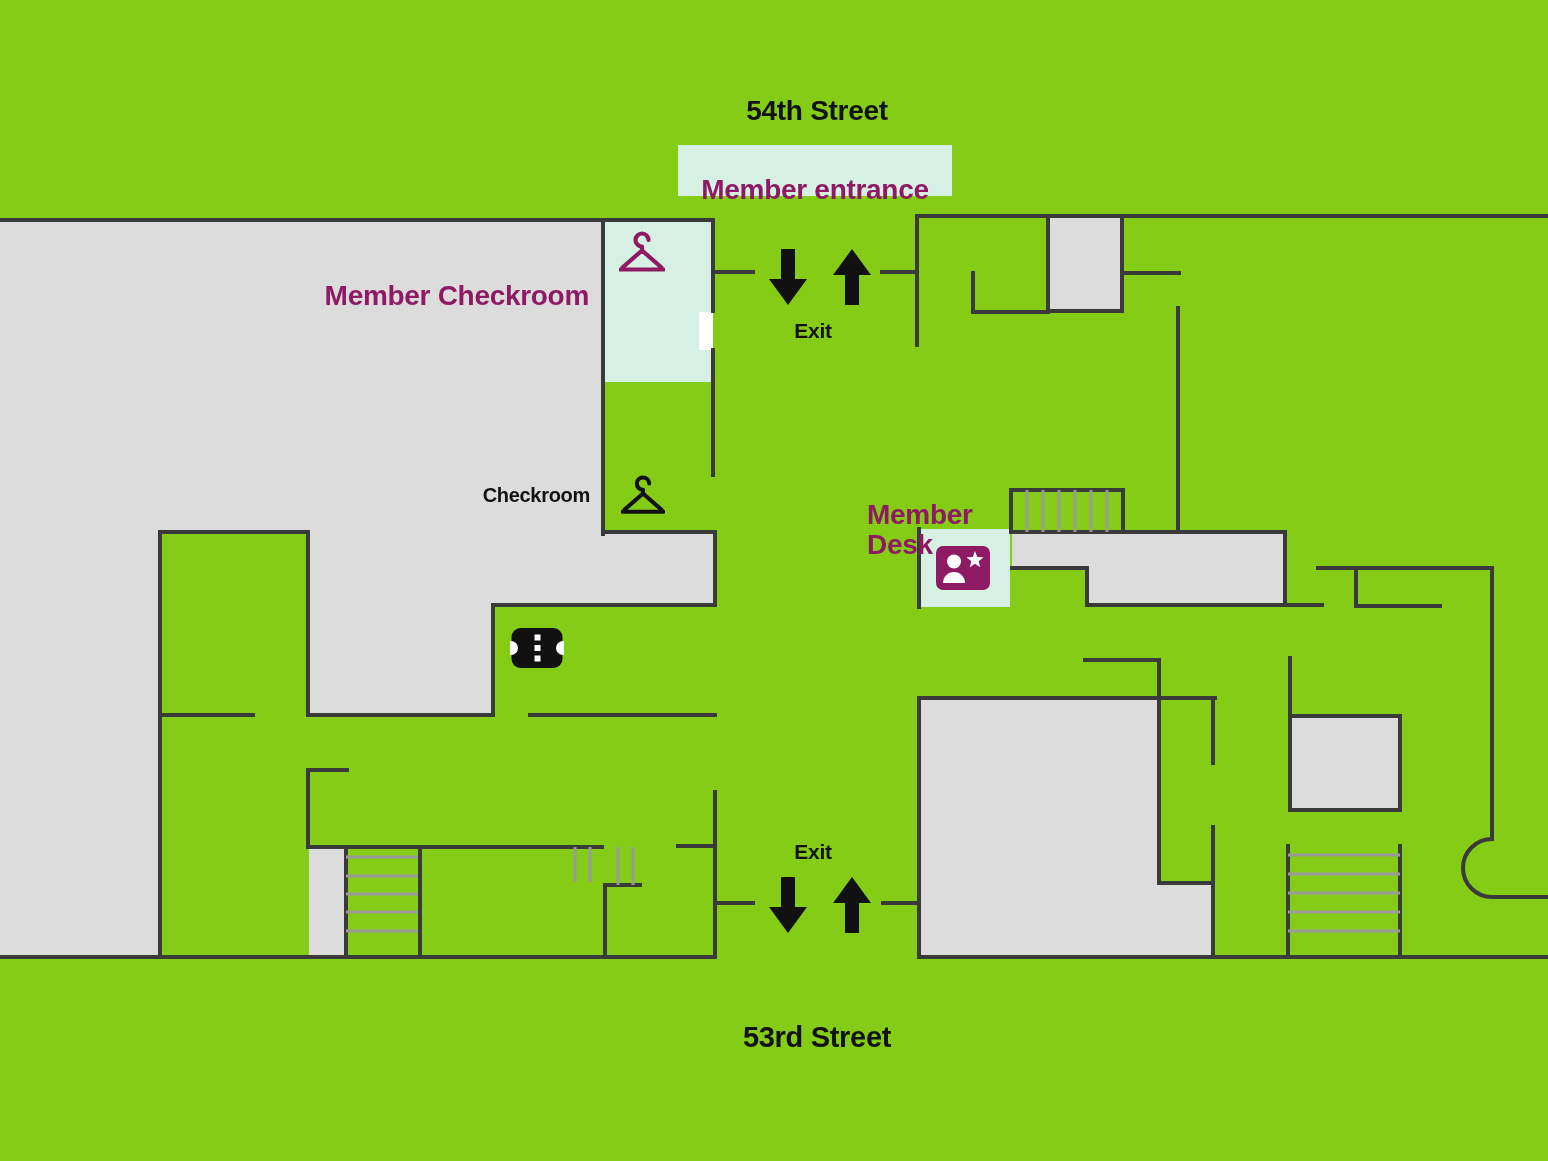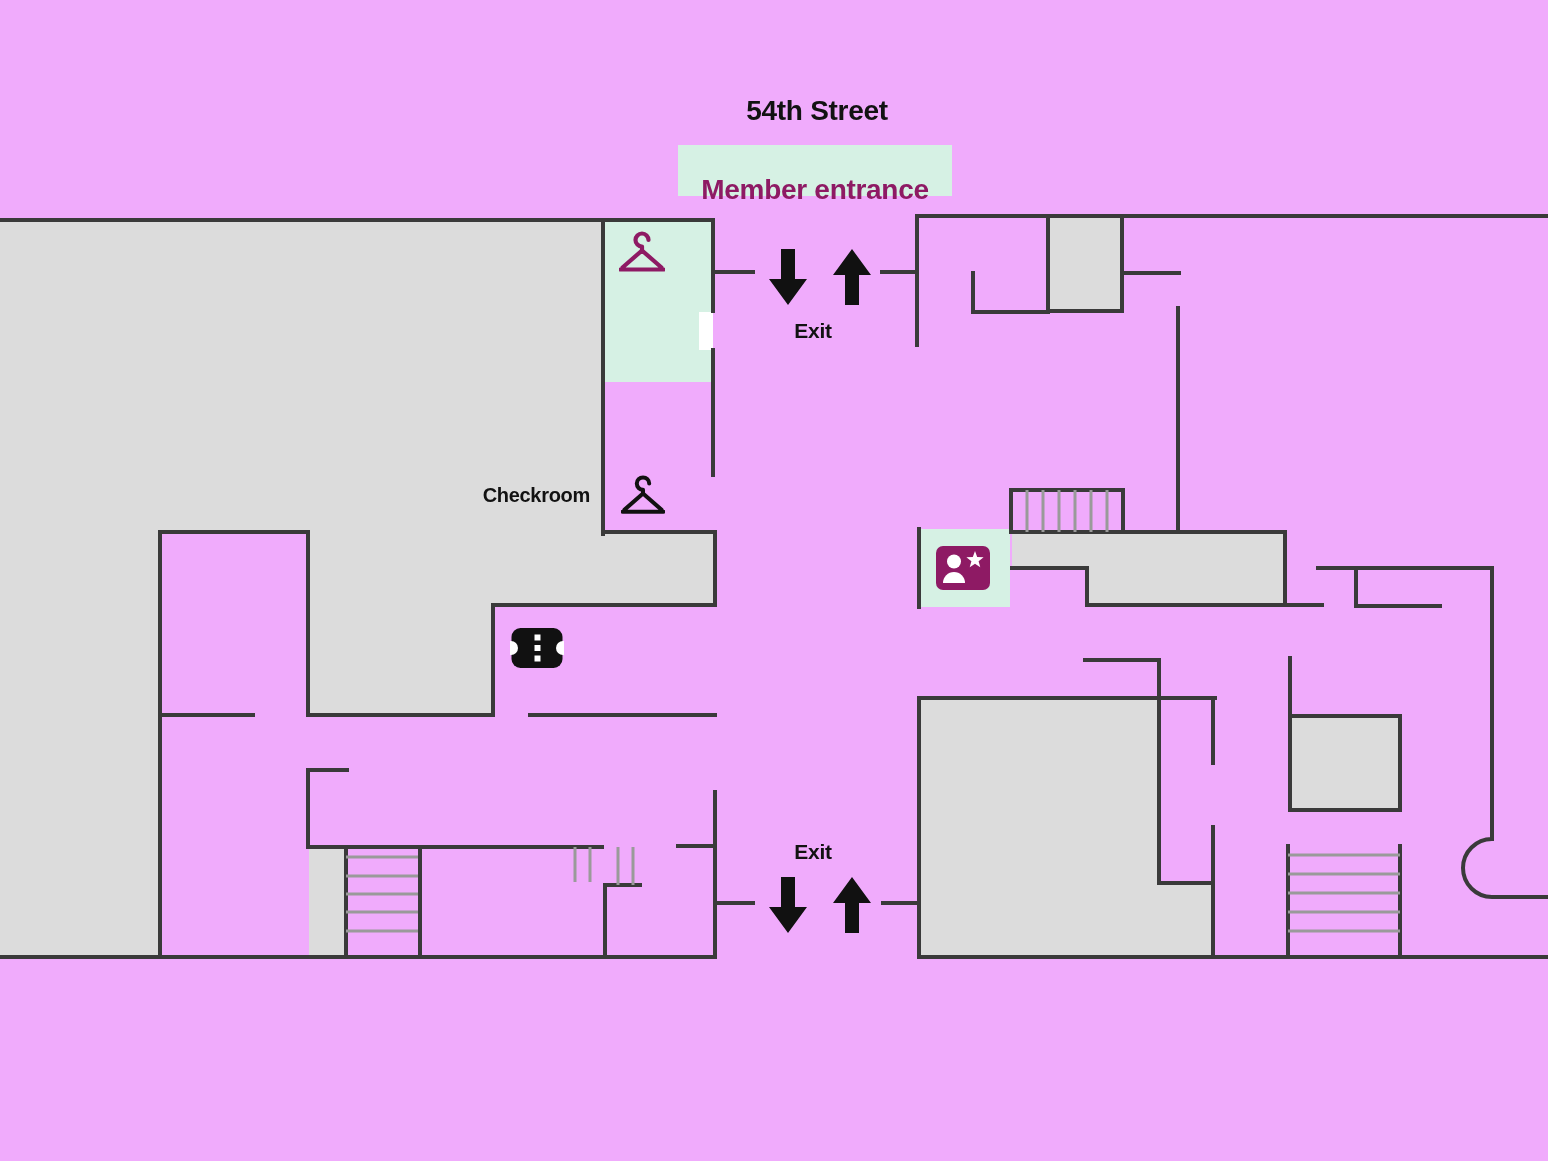--- a/index.html
+++ b/index.html
@@ -1,20 +1,20 @@
 <!DOCTYPE html>
 <html style="--wall: #3A3A3A; --room-gray: #DCDCDC; --mint: #D6F1E4; --magenta: #8E1A64; --stair-gray: #9A9A9A; --black: #111111;"><head>
 <meta charset="utf-8">
 <style>
   :root{
     --wall:#3A3A3A; --room-gray:#DCDCDC; --mint:#D6F1E4;
     --magenta:#8E1A64; --stair-gray:#9A9A9A; --black:#111111;
   }
   html,body{margin:0;padding:0;background:#fff;}
-  #plan{position:relative;width:1548px;height:1161px;background:#f0abfc;overflow:hidden;
+  #plan{position:relative;width:1548px;height:1161px;background:#84cc16;overflow:hidden;
         font-family:"Liberation Sans",sans-serif;}
   .fill{position:absolute;}
   .fill-gray{background:var(--room-gray);}
   .fill-mint{background:var(--mint);}
   .fill-white{background:#fff;}
   svg.overlay{position:absolute;left:0;top:0;}
   .walls{stroke:var(--wall);stroke-width:4;fill:none;stroke-linecap:square;}
   .ticks{stroke:var(--stair-gray);stroke-width:3;fill:none;stroke-linecap:butt;}
   .arrow{fill:var(--black);}
   .lbl{position:absolute;font-weight:700;color:#121212;letter-spacing:-0.3px;white-space:pre-line;}
@@ -86,23 +86,27 @@
     <path d="M7 37 a11 11 0 0 1 22 0 z" fill="#ffffff"></path>
     <polygon fill="#ffffff" points="39,5 41.2,10.9 47.6,11.2 42.6,15.2 44.3,21.3 39,17.8 33.7,21.3 35.4,15.2 30.4,11.2 36.8,10.9"></polygon>
   </svg>
 
   <div class="lbl center" style="left:617px;top:95px;width:400px;font-size:28px">54th Street</div>
 
   <div class="fill fill-mint flexc" style="left:678px;top:145px;width:274px;height:51px">
     <span class="lbl magenta" style="position:static;font-size:28px">Member entrance</span>
   </div>
 
+  <div class="lbl magenta right" style="left:240px;top:242px;width:349px;font-size:28px">Member Checkroom</div>
 
   <div class="lbl right" style="left:340px;top:484px;width:250px;font-size:20px">Checkroom</div>
 
+  <div class="lbl magenta" style="left:867px;top:462px;width:160px;font-size:28px;line-height:30px">Member
+Desk</div>
 
   <div class="lbl center" style="left:763px;top:319px;width:100px;font-size:21px">Exit</div>
 
   <div class="lbl center" style="left:763px;top:840px;width:100px;font-size:21px">Exit</div>
 
 
+  <div class="lbl center" style="left:667px;top:1021px;width:300px;font-size:29px">53rd Street</div>
 
 </div>
 
 </body></html>

